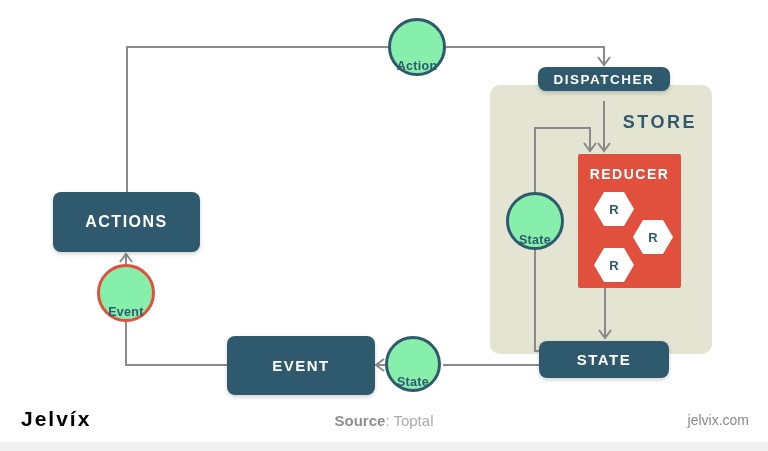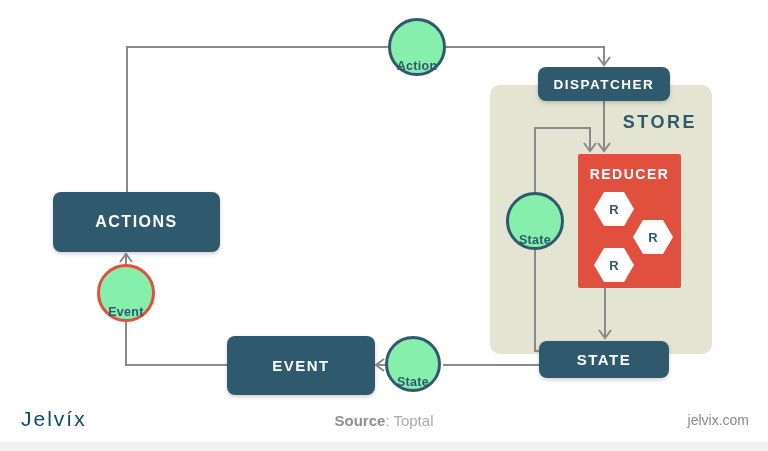--- a/index.html
+++ b/index.html
@@ -28,22 +28,22 @@
   .node {
     position: absolute;
     background: #2f5a6e;
     border-radius: 8px;
     color: #ffffff;
     font-weight: bold;
     display: flex; align-items: center; justify-content: center;
     letter-spacing: 1.5px;
     box-shadow: 0 2px 4px rgba(0,0,0,0.18);
   }
-  .node-actions    { left: 53px;  top: 192px; width: 167px; height: 60px; font-size: 16px; }
-  .node-dispatcher { left: 538px; top: 67px;  width: 132px; height: 34px; font-size: 13.5px; }
+  .node-actions    { left: 53px;  top: 192px; width: 147px; height: 60px; font-size: 16px; }
+  .node-dispatcher { left: 538px; top: 67px;  width: 132px; height: 24px; font-size: 13.5px; }
   .node-state      { left: 539px; top: 341px; width: 130px; height: 37px; font-size: 15px; }
   .node-event      { left: 227px; top: 336px; width: 148px; height: 59px; font-size: 15px; }
   .reducer {
     position: absolute;
     left: 578px; top: 154px; width: 103px; height: 134px;
     background: #e1503d;
     border-radius: 2px;
   }
   .reducer-title {
     margin-top: 12px;
@@ -72,22 +72,23 @@
     color: #2f5a6e; font-weight: bold; font-size: 12.5px;
     letter-spacing: 0.3px;
   }
   .circle-action      { left: 388px; top: 18px; }
   .circle-state-store { left: 506px; top: 192px; }
   .circle-state-flow  { left: 385px; top: 336px; width: 56px; height: 56px; }
   .circle-event       { left: 97px;  top: 264px; border-color: #e1503d; }
   .footer-logo {
     position: absolute;
     left: 21px; top: 407px;
-    font-size: 21px; color: #0c4a6e;
+    font-size: 21px; color: #000000;
     letter-spacing: 2px;
+    font-weight: bold;
   }
   .footer-source {
     position: absolute;
     left: 0; right: 0; top: 412px;
     text-align: center;
     font-size: 15px; color: #ababab;
   }
   .footer-source b { color: #8f8f8f; font-weight: bold; }
   .footer-site {
     position: absolute;

